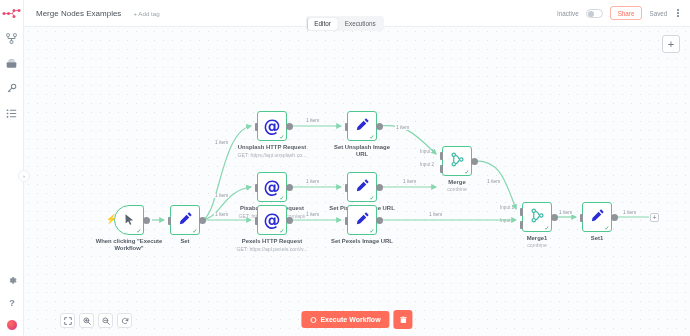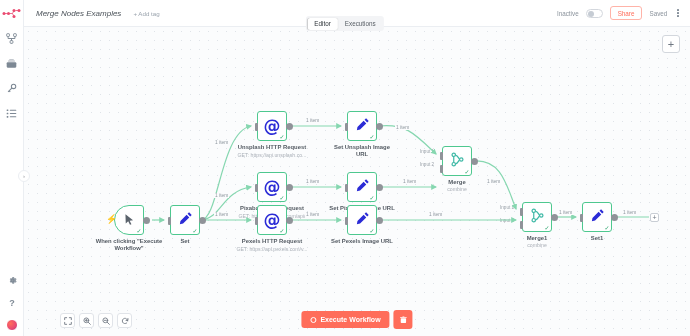--- a/index.html
+++ b/index.html
@@ -31,21 +31,21 @@
     display: flex; align-items: center; justify-content: center;
     font-size: 6px; color: #909399; z-index: 31; cursor: pointer;
   }
 
   
   .header {
     position: absolute; left: 24px; top: 0; right: 0; height: 27px;
     background: #fff; border-bottom: 1px solid #ebeef2;
     display: flex; align-items: center; padding: 0 8px; z-index: 25;
   }
-  .wf-name { font-size: 8px; color: #4b5259; font-weight: 400; margin-left: 4px; font-style: italic; }
+  .wf-name { font-size: 8px; color: #4b5259; font-weight: 400; margin-left: 4px; }
   .add-tag { font-size: 6.2px; color: #9aa3ad; margin-left: 12px; cursor: pointer; }
   .hdr-right { margin-left: auto; display: flex; align-items: center; gap: 7px; }
   .inactive-lbl { font-size: 6.3px; color: #8b939c; }
   .toggle {
     width: 17px; height: 9px; border-radius: 5px; background: #fff;
     border: 1px solid #d3d7dd; position: relative; cursor: pointer;
   }
   .toggle::after {
     content:''; position:absolute; width:6px; height:6px; border-radius:50%;
     background:#c6ccd4; top:1px; left:1.5px;

